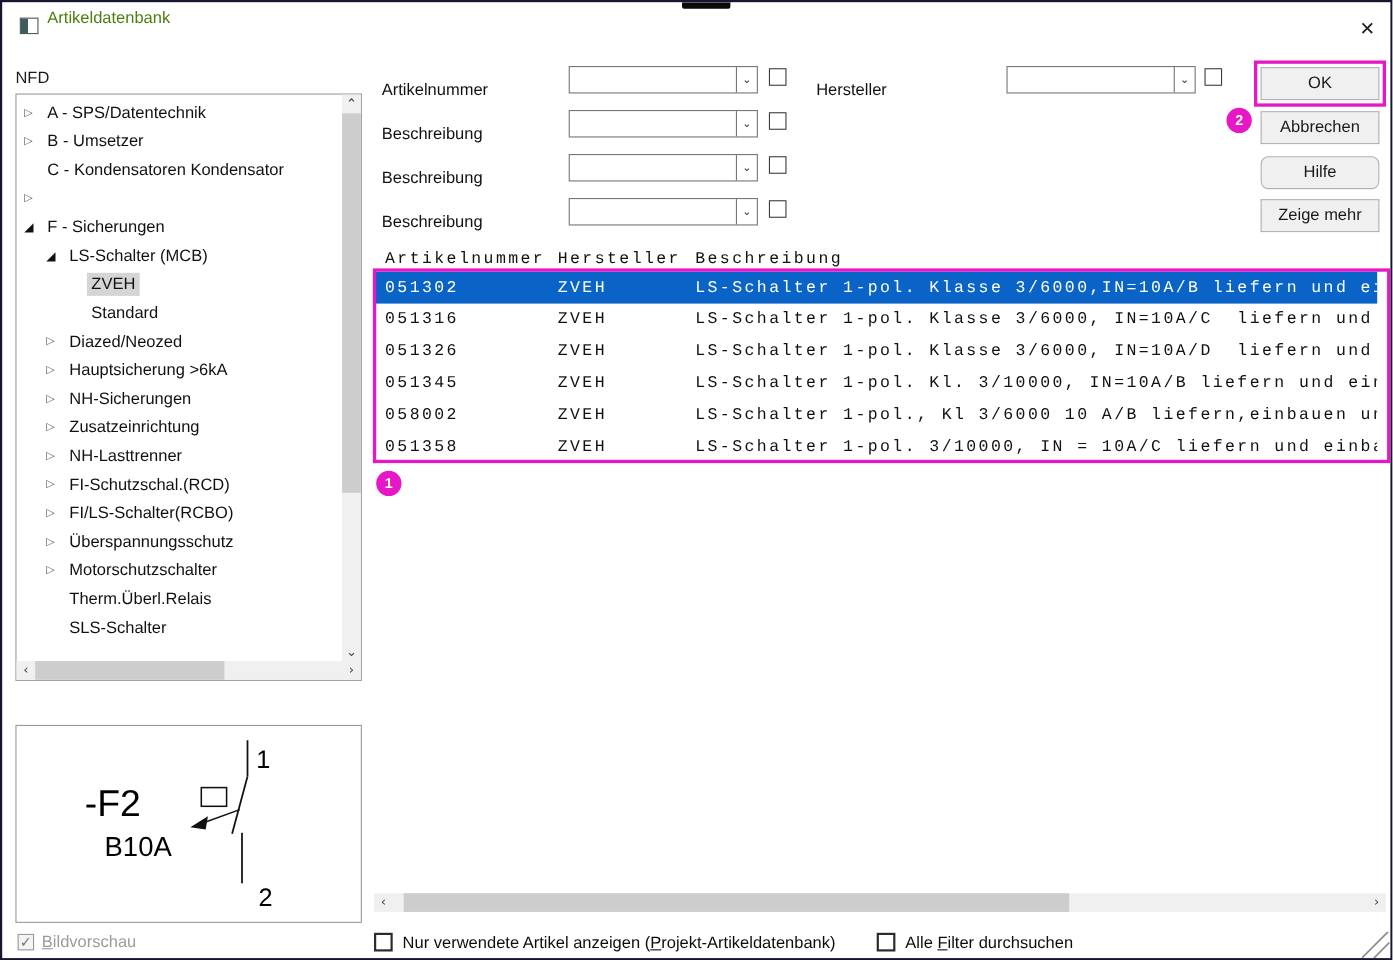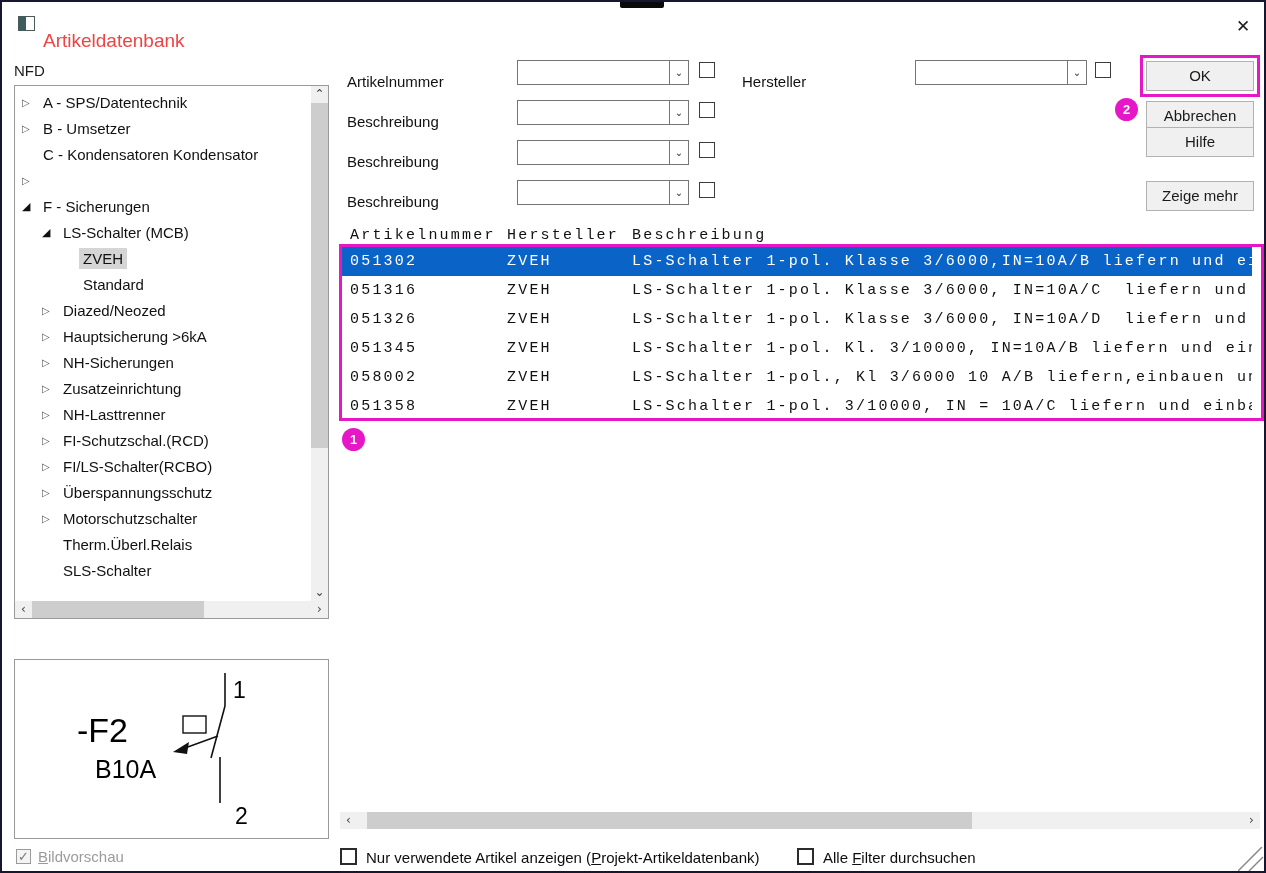--- a/index.html
+++ b/index.html
@@ -2,21 +2,21 @@
 <html style="--magenta: #e617c6; --sel-blue: #0a64c8; --sel-gray: #d5d5d5;"><head>
 <meta charset="utf-8">
 <style>
   * { margin:0; padding:0; box-sizing:border-box; }
   html,body { width:1266px; height:873px; background:#fff; font-family:"Liberation Sans","DejaVu Sans",sans-serif; }
   .window { position:relative; width:1266px; height:873px; background:#fff; border:2px solid #16162e; overflow:hidden; }
 
   
   .app-icon { position:absolute; left:16px; top:14px; width:17px; height:15px; border:1px solid #4a5a5a;
               background:linear-gradient(to right,#3d5c5c 0 45%,#ffffff 45%); }
-  .win-title { position:absolute; left:41px; top:28px; font-size:19px; color:#ef4444; }
+  .win-title { position:absolute; left:41px; top:6px; font-size:15px; color:#4d7c0f; }
   .close-btn { position:absolute; left:1228px; top:12px; width:26px; height:26px; font-size:17px; color:#222;
                text-align:center; line-height:26px; cursor:default; }
   .artifact { position:absolute; left:618px; top:0; width:44px; height:6px; background:#0a0a0a; border-radius:0 0 2px 2px; }
 
   
   .nfd-label { position:absolute; left:12px; top:60px; font-size:15px; color:#1a1a1a; }
   .treebox { position:absolute; left:12px; top:83px; width:315px; height:534px; border:1px solid #9a9a9a; background:#fff; }
   .tree-list { position:absolute; left:1px; top:3px; right:18px; bottom:18px; overflow:hidden; }
   .tree-item { display:flex; align-items:center; height:26px; font-size:15px; color:#111; white-space:nowrap; }
   .tree-item.lvl0 { padding-left:6px; }
@@ -226,21 +226,21 @@
 
   <span class="flabel" style="left:345px;top:191px;">Beschreibung</span>
   <div class="combo" style="left:515px;top:178px;">
     <span class="combo-value"></span>
     <span class="combo-dd">⌄</span>
   </div>
   <span class="chk" style="left:697px;top:180px;"></span>
 
   <div class="btn" style="left:1144px;top:59px;">OK</div>
   <div class="btn" style="left:1144px;top:99px;">Abbrechen</div>
-  <div class="btn" style="left:1144px;top:125px;">Hilfe</div>
+  <div class="btn" style="left:1144px;top:140px;border-radius:7px;">Hilfe</div>
   <div class="btn" style="left:1144px;top:179px;">Zeige mehr</div>
 
   <div class="table-header mono">
       <span class="cell c1">Artikelnummer</span>
       <span class="cell c2">Hersteller</span>
       <span class="cell c3">Beschreibung</span>
     </div>
   <div class="table-body mono">
       <div class="trow selected">
         <span class="cell c1">051302</span>

